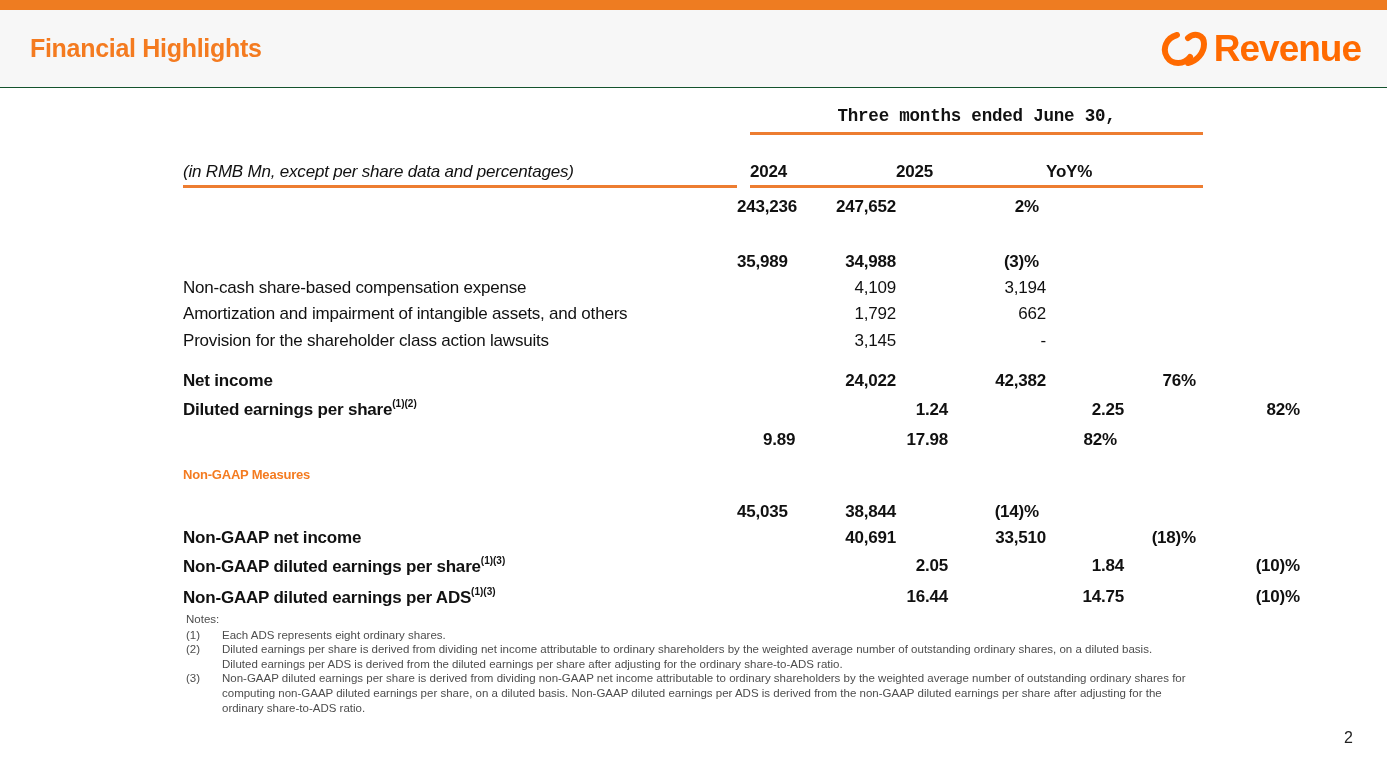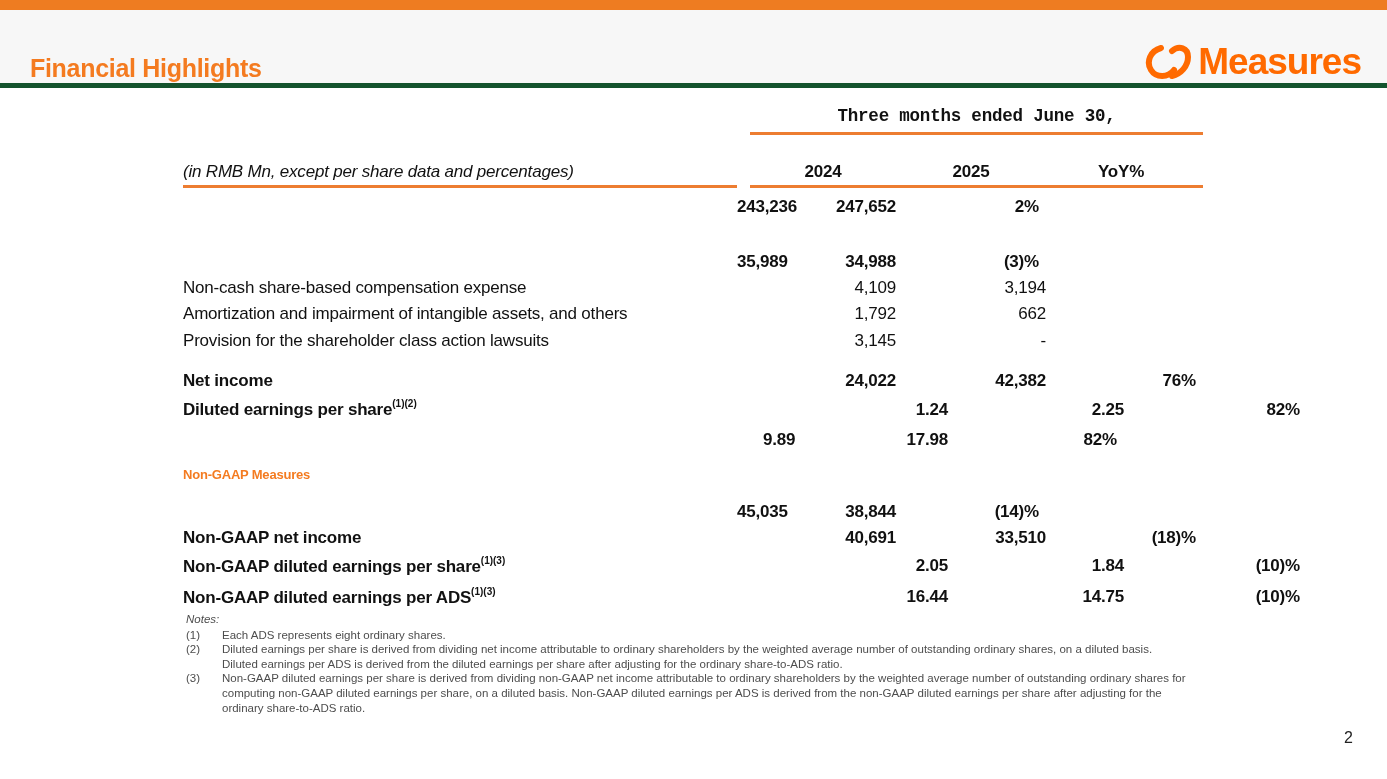--- a/index.html
+++ b/index.html
@@ -6,71 +6,71 @@
     --accent-bar:#EE7C21; --title:#F47B20; --rule:#ED7D31;
     --logo:#FF6A00; --notes:#4D4D4D; --band:#F7F7F7;
   }
   *{margin:0;padding:0;box-sizing:border-box;}
   html,body{width:1387px;height:779px;overflow:hidden;background:#fff;
     font-family:"Liberation Sans","DejaVu Sans",sans-serif;color:#111;}
   .slide{position:relative;width:1387px;height:779px;background:#fff;}
 
   .top-bar{position:absolute;left:0;top:0;width:100%;height:10px;background:var(--accent-bar);}
   .header-band{position:absolute;left:0;top:10px;width:100%;height:78px;background:var(--band);
-    border-bottom:5px solid #14532d;display:flex;align-items:flex-end;justify-content:space-between;
+    border-bottom:1px solid #14532d;display:flex;align-items:center;justify-content:space-between;
     padding:0 26px 0 30px;}
   .page-title{font-size:25px;font-weight:700;color:var(--title);letter-spacing:-0.3px;}
   .logo{display:flex;align-items:center;gap:6px;}
   .logo-text{font-size:37px;font-weight:700;color:var(--logo);letter-spacing:-1px;}
 
   .table-wrap{position:absolute;left:183px;top:106px;width:1020px;font-size:17px;}
   .period-row{margin-left:567px;width:453px;text-align:center;font-weight:700;font-size:17.5px;height:24px;letter-spacing:-0.2px;font-family:Liberation Mono, monospace;}
   .rule{background:var(--rule);height:3px;}
   .rule-right{margin-left:567px;width:453px;margin-top:2px;}
   .header-row{display:grid;grid-template-columns:554px 13px 146px 150px 157px;align-items:end;height:28px;margin-top:19px;letter-spacing:-0.2px;}
   .unit-label{font-style:italic;font-size:17px;}
-  .col-h{font-weight:700;text-align:center;}
+  .col-h{font-weight:700;text-align:left;}
   .col-h.last{padding-right:7px;}
   .rules-row{display:flex;margin-top:3px;}
   .rules-row .seg-left{width:554px;}
   .rules-row .gap{width:13px;height:3px;}
   .rules-row .seg-right{width:453px;}
 
   #rows{margin-top:6px;}
   .group:nth-of-type(2){margin-top:28px;}
   .group:nth-of-type(3){margin-top:14px;}
   .group:nth-of-type(4){margin-top:12px;}
   .section-heading{color:var(--title);font-weight:700;height:24px;margin-bottom:7px;font-size:13px;letter-spacing:-0.2px;}
   .row{display:grid;grid-template-columns:554px 13px 146px 150px 157px;align-items:center;height:26.4px;letter-spacing:-0.2px;}
   .row.sup-row{height:30.5px;gap:26px;}
   .row .num{text-align:right;font-variant-numeric:tabular-nums;}
   .row .yoy{text-align:right;padding-right:7px;}
   .row.bold .label,.row.bold .num,.row.bold .yoy{font-weight:700;}
   .row .label sup{font-size:10px;font-weight:700;letter-spacing:0;position:relative;top:-1px;}
 
   .notes{position:absolute;left:186px;top:612px;width:1000px;color:var(--notes);font-size:11.5px;line-height:14.6px;}
-  .notes-heading{margin-bottom:1px;font-style:italic;}
+  .notes-heading{margin-bottom:1px;}
   .note-item{display:grid;grid-template-columns:36px 1fr;}
 
   .page-number{position:absolute;right:34px;top:729px;font-size:16px;color:#222;}
 </style>
 </head>
 <body>
 
 <div class="slide">
   <div class="top-bar"></div>
 
   <div class="header-band">
     <div class="page-title">Financial Highlights</div>
     <div class="logo">
       <svg width="48" height="40" viewBox="0 0 48 40" aria-hidden="true">
         <path d="M17 6 C6 9 2 20 7 28 C12 36 24 36 30 28" fill="none" stroke="#FF6A00" stroke-width="6" stroke-linecap="round"></path>
         <path d="M28 9 C35 3 44 6 44 15 C44 24 37 32 28 34" fill="none" stroke="#FF6A00" stroke-width="6" stroke-linecap="round"></path>
       </svg>
-      <span class="logo-text">Measures</span>
+      <span class="logo-text">Revenue</span>
     </div>
   </div>
 
   <div class="table-wrap">
     <div class="period-row">Three months ended June 30,</div>
     <div class="rule rule-right"></div>
     <div class="header-row">
       <div class="unit-label">(in RMB Mn, except per share data and percentages)</div>
       <div></div>
       <div class="col-h">2024</div>

